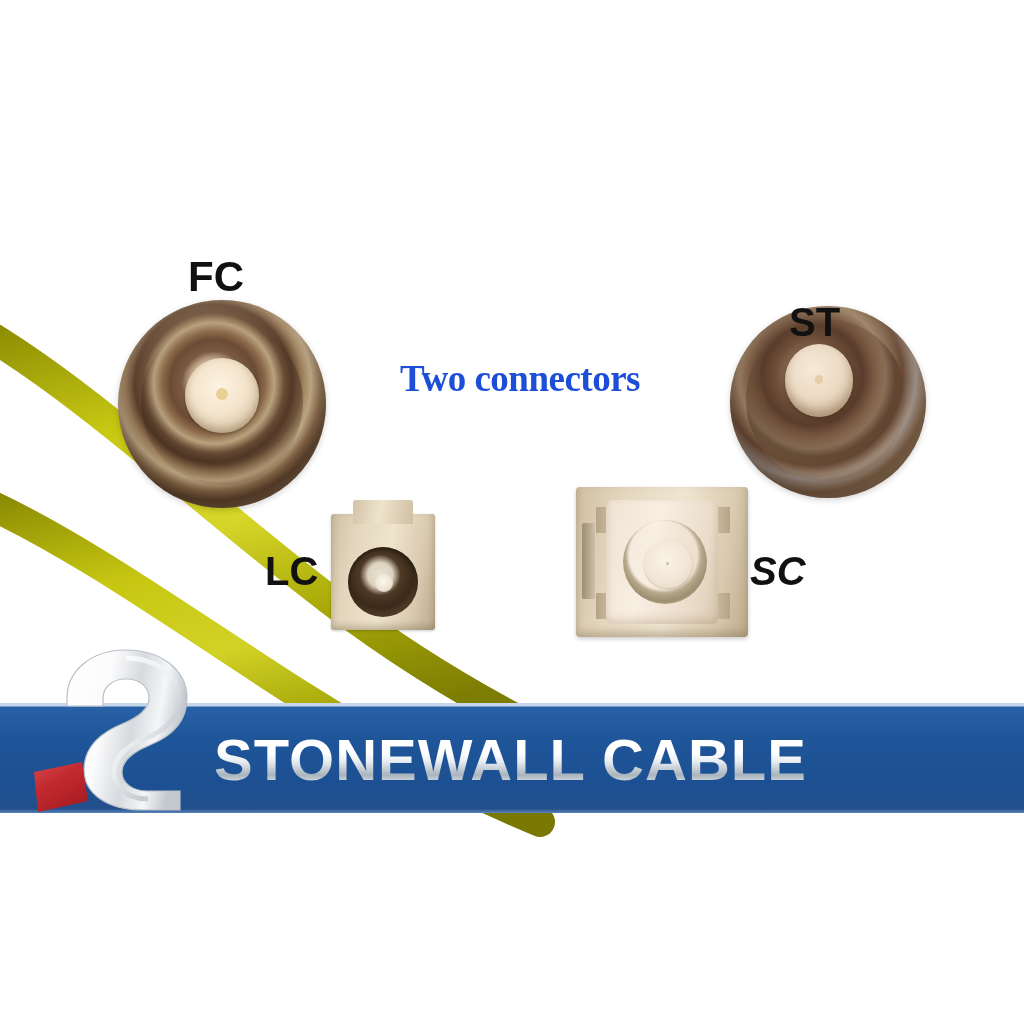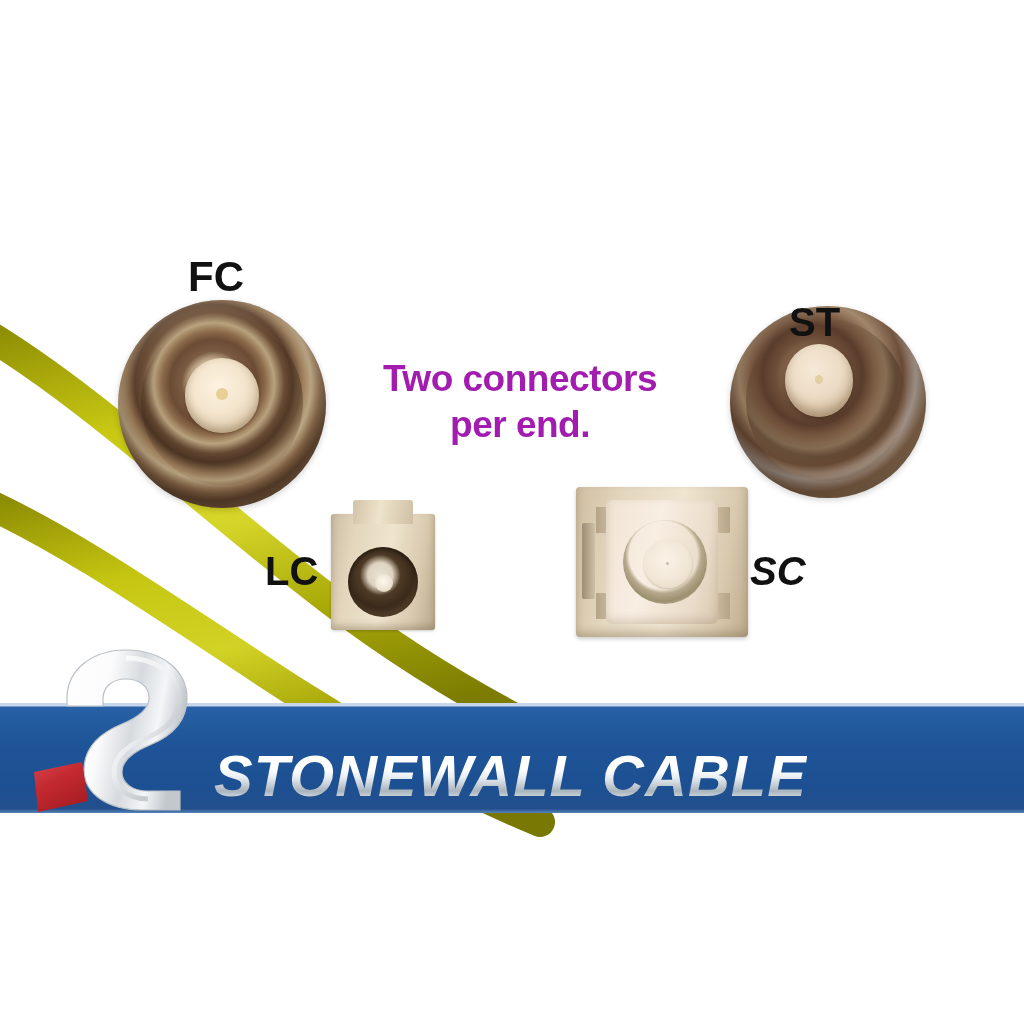--- a/index.html
+++ b/index.html
@@ -40,24 +40,24 @@
   #label-lc { left: 265px; top: 551px; font-size: 40px; text-align: right; }
   #label-sc { left: 750px; top: 551px; font-size: 40px; font-style: italic; }
 
   
   #caption {
     position: absolute;
     left: 340px;
     top: 356px;
     width: 360px;
     text-align: center;
-    font-family: Liberation Sans, sans-serif;
+    font-family: Liberation Serif, serif;
     font-size: 37px;
     font-weight: bold;
-    color: #a21caf;
+    color: #1d4ed8;
     line-height: 1.24;
     letter-spacing: -0.5px;
   }
 
   
   .round-conn {
     position: absolute;
     border-radius: 50%;
   }
   #conn-fc {
@@ -249,31 +249,29 @@
                                         #1c5093 72%, #224f8c 96%,
                                         #5a84b8 100%);
   }
   #brand-text {
     position: absolute;
     left: 214px;
     top: 731px;
     font-family: "Liberation Sans", sans-serif;
     font-size: 58px;
     font-weight: bold;
-    font-style: italic;
     letter-spacing: 1px;
     line-height: 1;
     background: linear-gradient(180deg, #ffffff 0%, #ffffff 38%, #e9eef3 52%, #a9b4bd 76%, #f2f5f8 96%);
     -webkit-background-clip: text;
     background-clip: text;
     color: transparent;
     -webkit-text-fill-color: transparent;
     text-shadow: none;
     white-space: nowrap;
-    margin-top: 16px;
   }
   #logo-mark {
     position: absolute;
     left: 30px;
     top: 644px;
     width: 200px;
     height: 172px;
   }
 </style>
 </head>
@@ -339,21 +337,20 @@
       <div class="ring"></div>
       <div class="ferrule">
         <div class="ferrule-core"></div>
       </div>
     </div>
   </div>
   <div class="conn-label" id="label-sc">SC</div>
 
   <div id="caption">
     <div>Two connectors</div>
-    <div>per end.</div>
   </div>
 
   <div id="banner"></div>
 
   <svg id="logo-mark" viewBox="0 0 200 172" xmlns="http://www.w3.org/2000/svg">
     <defs>
       <linearGradient id="hookGrad" x1="0" y1="0" x2="1" y2="0.25">
         <stop offset="0%" stop-color="#ffffff"></stop>
         <stop offset="38%" stop-color="#fbfbfc"></stop>
         <stop offset="62%" stop-color="#d6dade"></stop>

